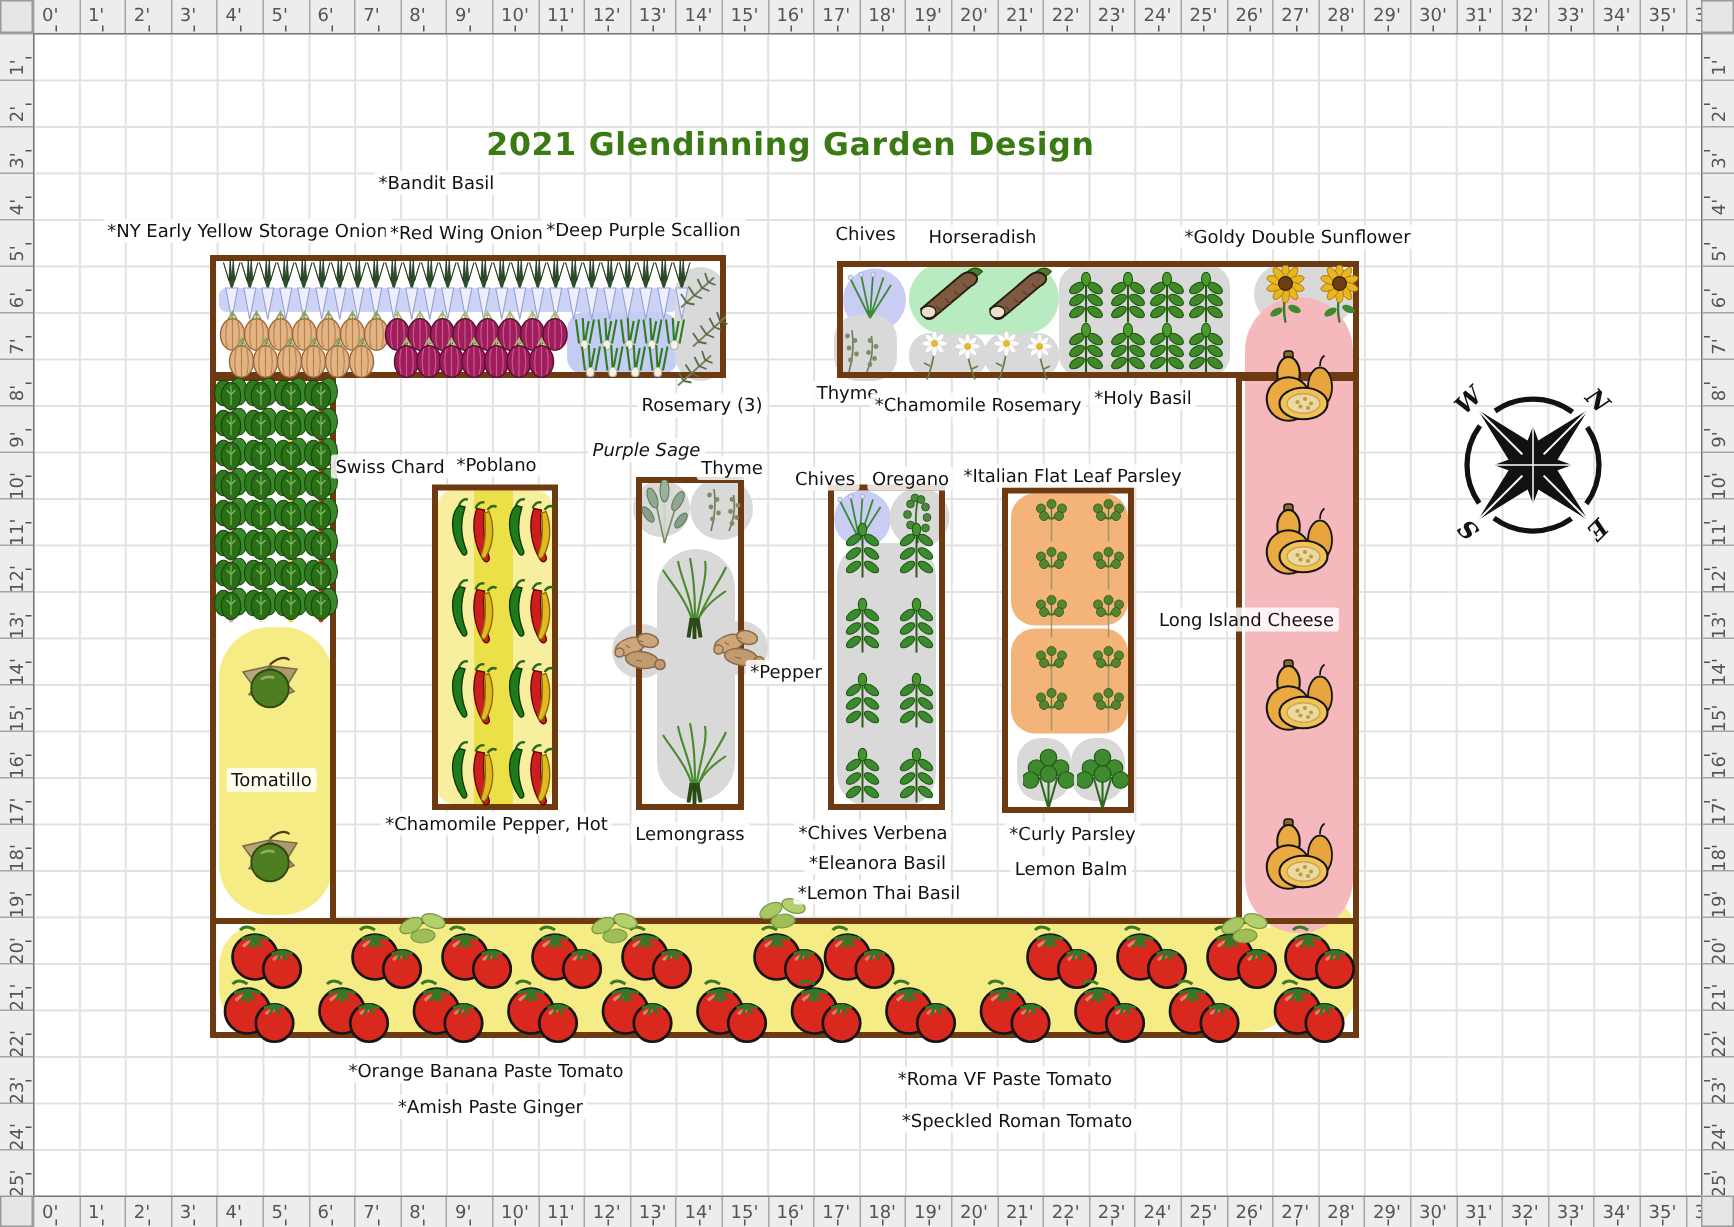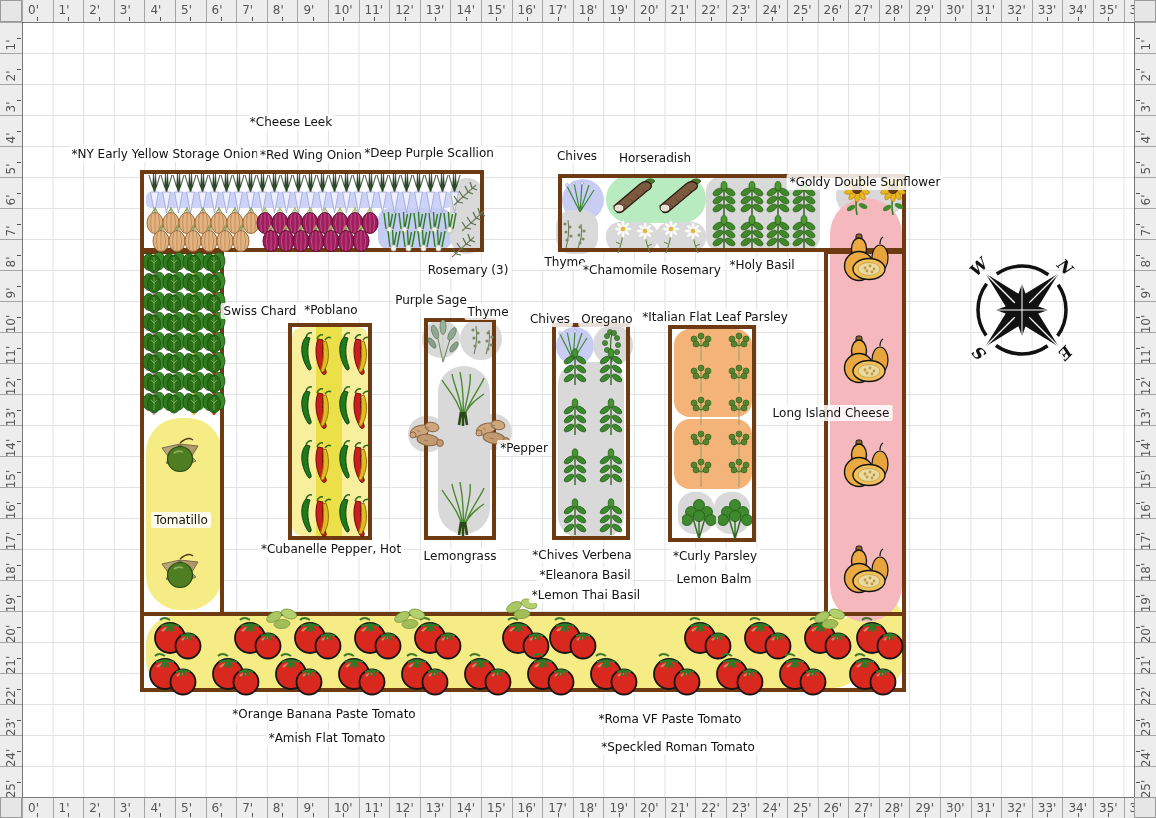--- a/index.html
+++ b/index.html
@@ -31,20 +31,21 @@
     padding:0 3px;white-space:nowrap;transform:translateX(-50%);border-radius:2px;line-height:16px;}
   #plan-title{position:absolute;left:527px;top:84px;transform:translateX(-50%);z-index:6;
     font-size:21px;font-weight:bold;color:#3a7a14;white-space:nowrap;letter-spacing:0.5px;}
   #compass{position:absolute;left:958px;top:246px;z-index:5;}
 </style>
 </head>
 <body>
 
 <div id="scene">
   <div id="canvas"></div>
+  <div id="plan-title">2021 Glendinning Garden Design</div>
   <div id="compass"><svg width="128" height="128" viewBox="0 0 128 128">
     <circle cx="64" cy="64" r="44" fill="none" stroke="#111" stroke-width="3.5" stroke-dasharray="55.1 14.1" stroke-dashoffset="27.5"></circle>
     <g transform="rotate(45 64 64)">
       <polygon points="64,12 74,54 116,64 74,74 64,116 54,74 12,64 54,54" fill="#111"></polygon>
       <path d="M64 64 L64 12 M64 64 L116 64 M64 64 L64 116 M64 64 L12 64" stroke="#fff" stroke-width="1.3"></path>
     </g>
     <polygon points="64,38 71,57 90,64 71,71 64,90 57,71 38,64 57,57" fill="#111"></polygon>
     <path d="M64 64 L64 38 M64 64 L90 64 M64 64 L64 90 M64 64 L38 64" stroke="#fff" stroke-width="1"></path>
     <g font-family="DejaVu Serif, Liberation Serif, serif" font-size="16" font-style="italic" font-weight="bold" fill="#111" text-anchor="middle">
       <text x="106" y="26" transform="rotate(45 106 22)">N</text>
@@ -2127,45 +2128,45 @@
         <ellipse cx="20" cy="20" rx="8" ry="4.5" fill="#9fbe58" stroke="#7a9a40" stroke-width="0.8" transform="rotate(-5 20 20)"></ellipse>
       </svg>
     </div>
     <div class="plant" style="left: 810px; top: 604px; width: 40px; height: 30px;">
       <svg width="40" height="30" viewBox="0 0 40 30">
         <ellipse cx="12" cy="13" rx="8" ry="4.5" fill="#a9c863" stroke="#7a9a40" stroke-width="0.8" transform="rotate(-28 12 13)"></ellipse>
         <ellipse cx="27" cy="10" rx="8" ry="4.5" fill="#b4d06e" stroke="#7a9a40" stroke-width="0.8" transform="rotate(18 27 10)"></ellipse>
         <ellipse cx="20" cy="20" rx="8" ry="4.5" fill="#9fbe58" stroke="#7a9a40" stroke-width="0.8" transform="rotate(-5 20 20)"></ellipse>
       </svg>
     </div>
-    <div class="plant-label" style="left: 291px; top: 114px;">*Cheese Leek</div>
+    <div class="plant-label" style="left: 291px; top: 114px;">*Bandit Basil</div>
     <div class="plant-label" style="left: 165px; top: 146px;">*NY Early Yellow Storage Onion</div>
     <div class="plant-label" style="left: 311px; top: 147px;">*Red Wing Onion</div>
     <div class="plant-label" style="left: 429px; top: 145px;">*Deep Purple Scallion</div>
     <div class="plant-label" style="left: 577px; top: 148px;">Chives</div>
     <div class="plant-label" style="left: 655px; top: 150px;">Horseradish</div>
-    <div class="plant-label" style="left: 865px; top: 150px; margin-top: 24px;">*Goldy Double Sunflower</div>
+    <div class="plant-label" style="left: 865px; top: 150px;">*Goldy Double Sunflower</div>
     <div class="plant-label" style="left: 565px; top: 254px;">Thyme</div>
     <div class="plant-label" style="left: 652px; top: 262px;">*Chamomile Rosemary</div>
     <div class="plant-label" style="left: 762px; top: 257px;">*Holy Basil</div>
     <div class="plant-label" style="left: 468px; top: 262px;">Rosemary (3)</div>
     <div class="plant-label" style="left: 260px; top: 303px;">Swiss Chard</div>
     <div class="plant-label" style="left: 331px; top: 302px;">*Poblano</div>
-    <div class="plant-label" style="left: 431px; top: 292px;">Purple Sage</div>
+    <div class="plant-label" style="left: 431px; top: 292px; font-style: italic;">Purple Sage</div>
     <div class="plant-label" style="left: 488px; top: 304px;">Thyme</div>
     <div class="plant-label" style="left: 550px; top: 311px;">Chives</div>
     <div class="plant-label" style="left: 607px; top: 311px;">Oregano</div>
     <div class="plant-label" style="left: 715px; top: 309px;">*Italian Flat Leaf Parsley</div>
     <div class="plant-label" style="left: 524px; top: 440px;">*Pepper</div>
     <div class="plant-label" style="left: 831px; top: 405px;">Long Island Cheese</div>
     <div class="plant-label" style="left: 181px; top: 512px;">Tomatillo</div>
-    <div class="plant-label" style="left: 331px; top: 541px;">*Cubanelle Pepper, Hot</div>
+    <div class="plant-label" style="left: 331px; top: 541px;">*Chamomile Pepper, Hot</div>
     <div class="plant-label" style="left: 460px; top: 548px;">Lemongrass</div>
     <div class="plant-label" style="left: 582px; top: 547px;">*Chives Verbena</div>
     <div class="plant-label" style="left: 585px; top: 567px;">*Eleanora Basil</div>
     <div class="plant-label" style="left: 586px; top: 587px;">*Lemon Thai Basil</div>
     <div class="plant-label" style="left: 715px; top: 548px;">*Curly Parsley</div>
     <div class="plant-label" style="left: 714px; top: 571px;">Lemon Balm</div>
     <div class="plant-label" style="left: 324px; top: 706px;">*Orange Banana Paste Tomato</div>
-    <div class="plant-label" style="left: 327px; top: 730px;">*Amish Flat Tomato</div>
+    <div class="plant-label" style="left: 327px; top: 730px;">*Amish Paste Ginger</div>
     <div class="plant-label" style="left: 670px; top: 711px;">*Roma VF Paste Tomato</div>
     <div class="plant-label" style="left: 678px; top: 739px;">*Speckled Roman Tomato</div>
   </div>
 
 </body></html>

